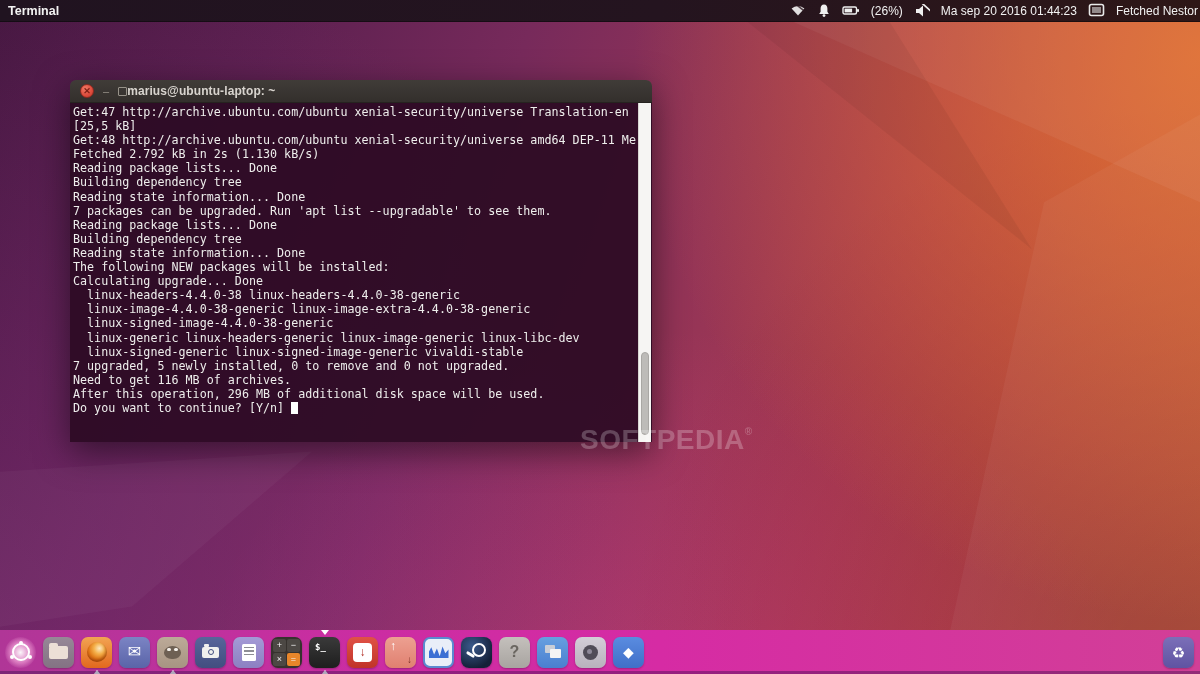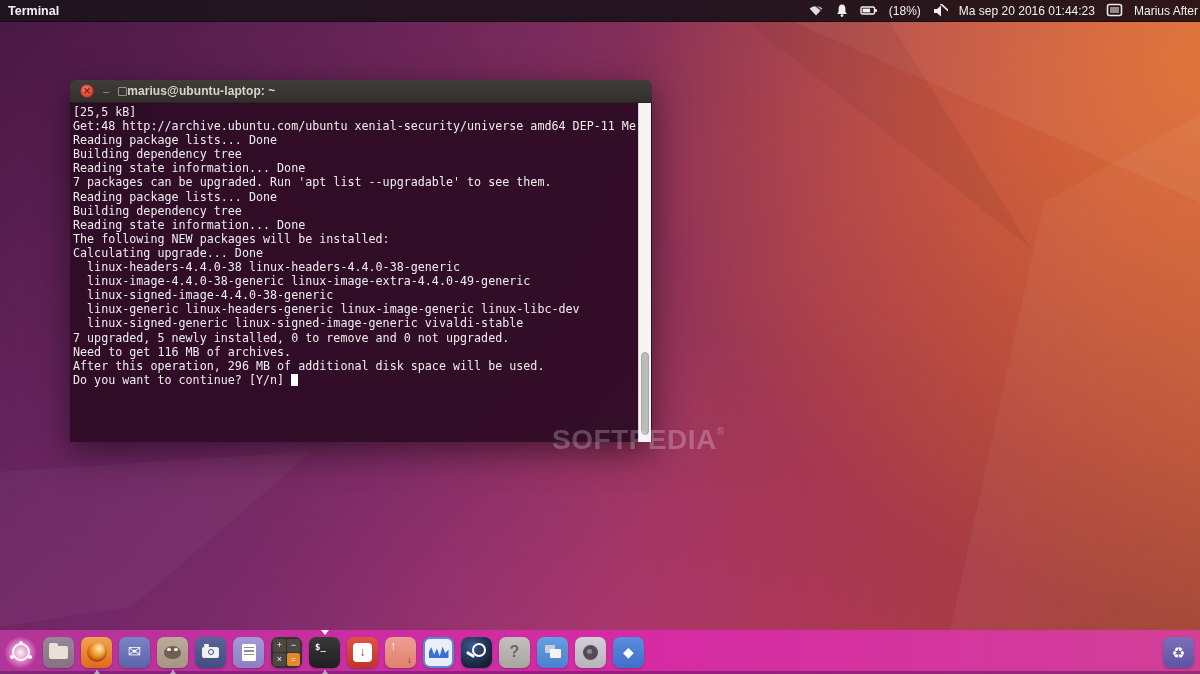--- a/index.html
+++ b/index.html
@@ -61,21 +61,21 @@
     position:absolute;top:0;right:1px;width:13px;height:100%;
     background:#f6f5f3;border-left:1px solid #d8d6d2;box-sizing:border-box;
   }
   .scroll-thumb{
     position:absolute;left:2px;right:2px;top:73.5%;height:24.5%;
     background:#bdbbb8;border-radius:6px;border:1px solid #a9a7a4;box-sizing:border-box;
   }
 
   
   .watermark{
-    position:absolute;left:552px;top:424px;z-index:3;pointer-events:none;
+    position:absolute;left:580px;top:424px;z-index:3;pointer-events:none;
     font-size:28px;font-weight:bold;letter-spacing:0.5px;
     color:rgba(255,255,255,0.24);font-family:"Liberation Sans",sans-serif;
   }
   .watermark sup{font-size:10px;vertical-align:14px;}
 
   
   .dock{
     position:absolute;left:0;top:630px;width:1200px;height:44px;z-index:5;
     background:linear-gradient(to right,#b03697 0%,#cb2da2 30%,#d62ba4 55%,#d23f97 100%);
     display:flex;align-items:center;padding-left:5px;box-sizing:border-box;gap:7px;
@@ -165,62 +165,64 @@
         <circle cx="7" cy="12.6" r="1.4" fill="#f0f0f0"></circle>
       </svg>
     </span>
     <span>
       <svg width="18" height="13" viewBox="0 0 18 13">
         <rect x="1" y="3" width="13.5" height="7" rx="1.5" fill="none" stroke="#f0f0f0" stroke-width="1.4"></rect>
         <rect x="15" y="5" width="2" height="3" rx="0.8" fill="#f0f0f0"></rect>
         <rect x="2.6" y="4.6" width="7.5" height="3.8" fill="#f0f0f0"></rect>
       </svg>
     </span>
-    <span class="txt">(18%)</span>
+    <span class="txt">(26%)</span>
     <span>
       <svg width="16" height="14" viewBox="0 0 16 14">
         <path d="M2 5 L5 5 L9 1.6 L9 12.4 L5 9 L2 9 Z" fill="#f0f0f0"></path>
         <rect x="3" y="1" width="12" height="1.7" fill="#f0f0f0" transform="rotate(42 9 7)"></rect>
       </svg>
     </span>
     <span class="txt">Ma sep 20 2016 01:44:23</span>
     <span>
       <svg width="17" height="15" viewBox="0 0 17 15">
         <rect x="1.5" y="1.5" width="14" height="11" rx="2" fill="none" stroke="#e9e9e9" stroke-width="1.6"></rect>
         <rect x="4" y="4" width="9" height="6" fill="#e9e9e9" opacity="0.55"></rect>
       </svg>
     </span>
-    <span class="txt">Marius After</span>
+    <span class="txt">Fetched Nestor</span>
   </div>
 </div>
 
 <div class="terminal-window">
   <div class="titlebar">
     <span class="wbtn btn-close">✕</span>
     <span class="wbtn btn-min">–</span>
     <span class="wbtn btn-max">
         <span class="sq"></span>
       </span>
     <span class="ttl">marius@ubuntu-laptop: ~</span>
   </div>
   <div class="term-body">
     <div id="term-lines">
+        <div class="term-line">Get:47 http://archive.ubuntu.com/ubuntu xenial-security/universe Translation-en</div>
         <div class="term-line">[25,5 kB]</div>
         <div class="term-line">Get:48 http://archive.ubuntu.com/ubuntu xenial-security/universe amd64 DEP-11 Me</div>
+        <div class="term-line">Fetched 2.792 kB in 2s (1.130 kB/s)</div>
         <div class="term-line">Reading package lists... Done</div>
         <div class="term-line">Building dependency tree</div>
         <div class="term-line">Reading state information... Done</div>
         <div class="term-line">7 packages can be upgraded. Run 'apt list --upgradable' to see them.</div>
         <div class="term-line">Reading package lists... Done</div>
         <div class="term-line">Building dependency tree</div>
         <div class="term-line">Reading state information... Done</div>
         <div class="term-line">The following NEW packages will be installed:</div>
         <div class="term-line">Calculating upgrade... Done</div>
         <div class="term-line">  linux-headers-4.4.0-38 linux-headers-4.4.0-38-generic</div>
-        <div class="term-line">  linux-image-4.4.0-38-generic linux-image-extra-4.4.0-49-generic</div>
+        <div class="term-line">  linux-image-4.4.0-38-generic linux-image-extra-4.4.0-38-generic</div>
         <div class="term-line">  linux-signed-image-4.4.0-38-generic</div>
         <div class="term-line">  linux-generic linux-headers-generic linux-image-generic linux-libc-dev</div>
         <div class="term-line">  linux-signed-generic linux-signed-image-generic vivaldi-stable</div>
         <div class="term-line">7 upgraded, 5 newly installed, 0 to remove and 0 not upgraded.</div>
         <div class="term-line">Need to get 116 MB of archives.</div>
         <div class="term-line">After this operation, 296 MB of additional disk space will be used.</div>
       </div>
     <div class="term-line"><span>Do you want to continue? [Y/n] </span><span class="cursor"></span></div>
     <div class="scrollbar">
       <div class="scroll-thumb"></div>

